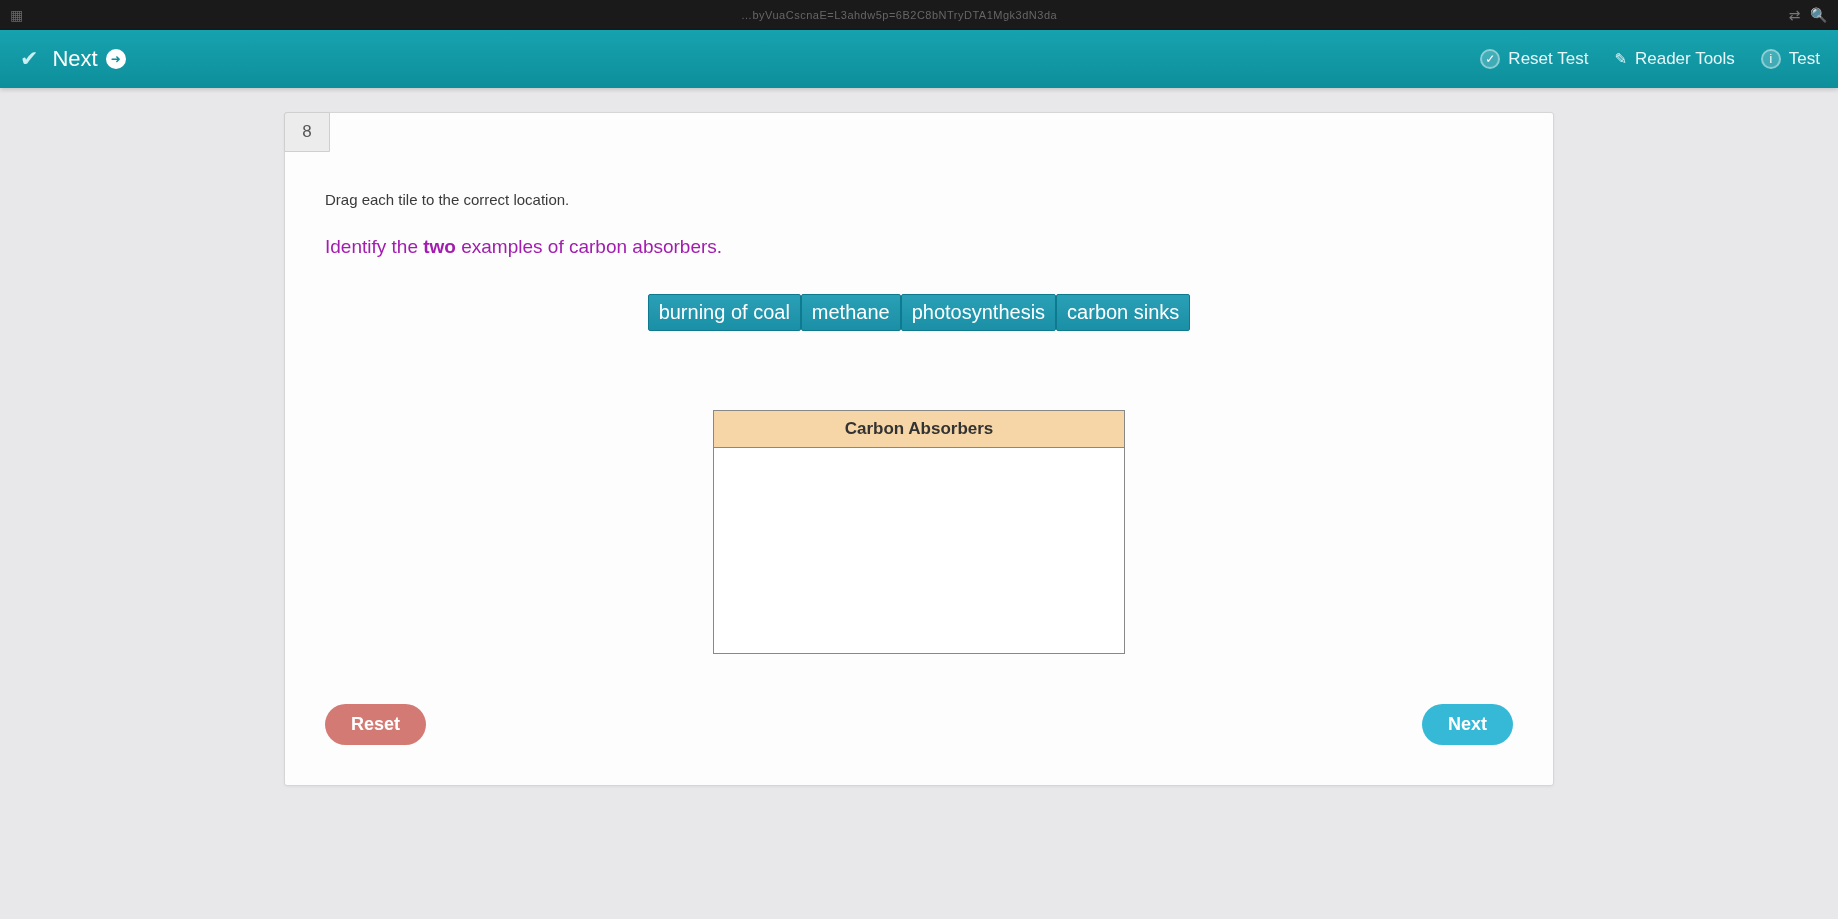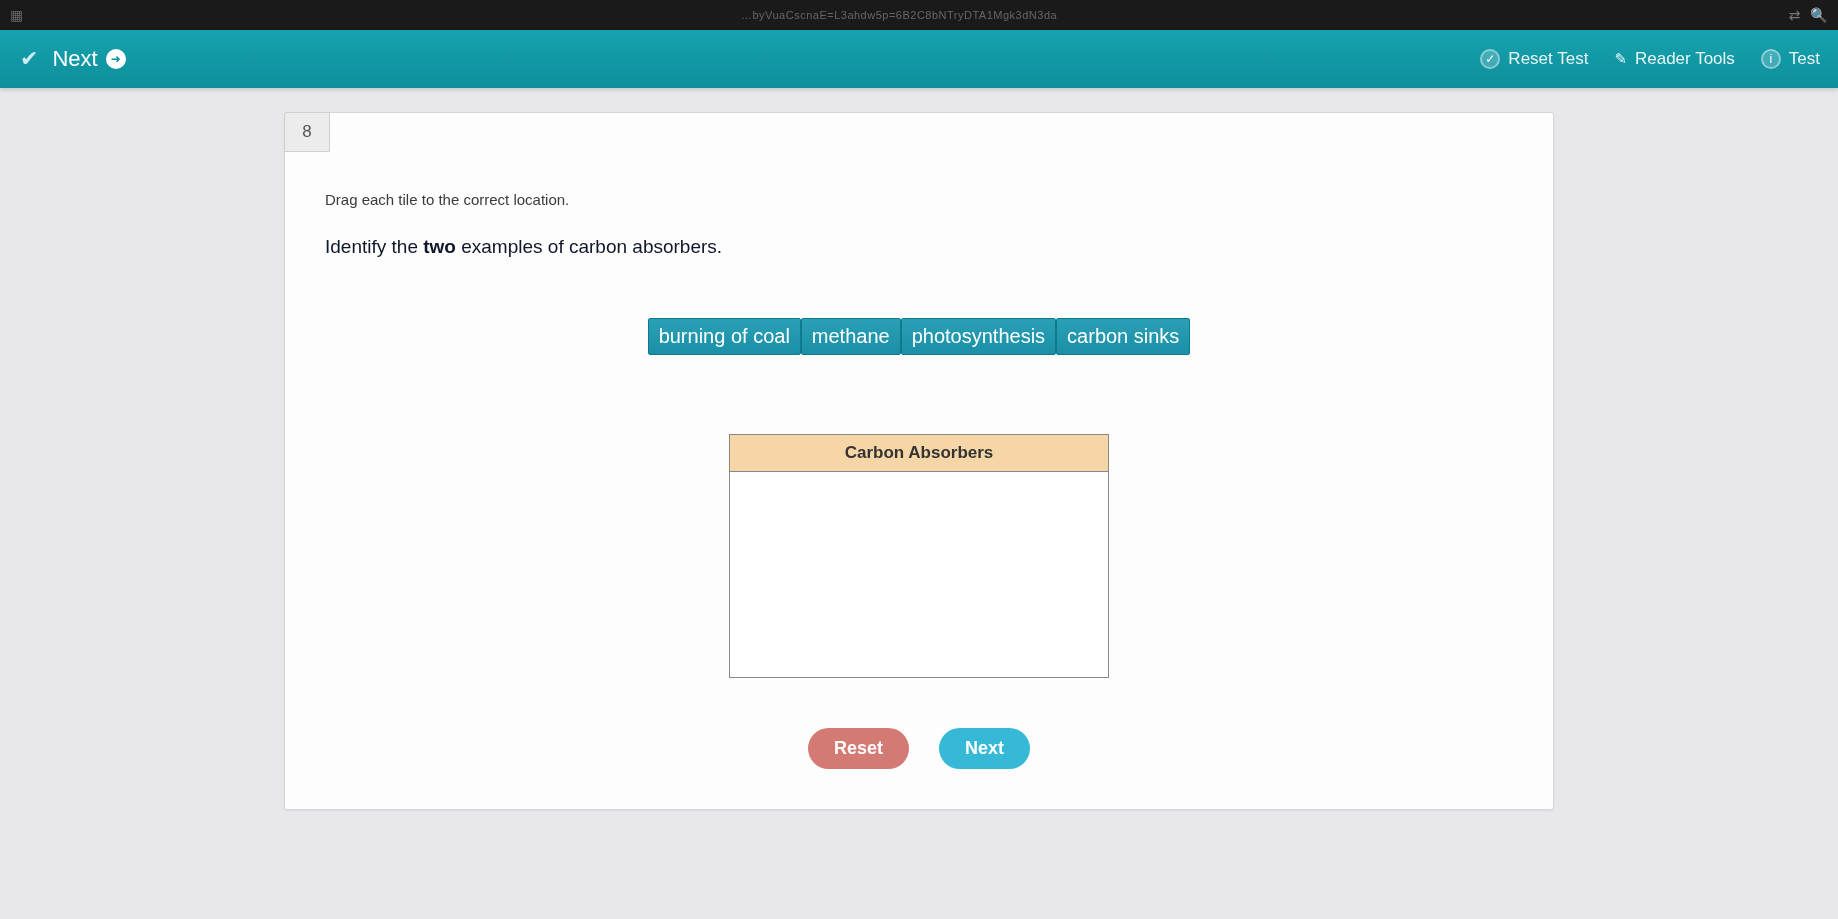--- a/index.html
+++ b/index.html
@@ -88,21 +88,21 @@
     top: -1px; left: -1px;
     width: 46px; height: 40px;
     background: #ececec;
     border: 1px solid #cfcfcf;
     display: flex; align-items: center; justify-content: center;
     font-size: 17px; color: #555; font-weight: 500;
     border-top-left-radius: 3px;
   }
   .q-body { padding: 78px 40px 0 40px; }
   .instr { font-size: 15px; color: #3a3a3a; margin-bottom: 28px; }
-  .prompt { font-size: 19px; color: #0f172a; margin-bottom: 60px; }
+  .prompt { font-size: 19px; color: #a21caf; margin-bottom: 36px; }
   .prompt b { font-weight: 700; }
 
   
   .tiles {
     display: flex;
     justify-content: center;
     margin-bottom: 79px;
     flex-wrap: wrap;
   }
   .tile {
@@ -114,41 +114,41 @@
     font-size: 20px;
     border-radius: 2px;
     cursor: grab;
     text-align: center;
     white-space: nowrap;
   }
 
   
   .drop-wrap { display: flex; justify-content: center; margin-bottom: 50px; }
   .drop-box {
-    width: 380px;
+    width: 412px;
     border: 1px solid #888;
   }
   .drop-head {
     background: #f6d6a6;
     border-bottom: 1px solid #888;
     text-align: center;
     font-weight: 700;
     font-size: 17px;
     color: #333;
     padding: 8px 4px;
   }
   .drop-body {
     height: 205px;
     background: #fff;
   }
 
   
   .btn-row {
     display: flex;
-    justify-content: center;
+    justify-content: space-between;
     gap: 30px;
   }
   .pill {
     border: none;
     border-radius: 22px;
     padding: 10px 26px;
     font-size: 18px;
     font-weight: 600;
     color: #fff;
     cursor: pointer;

